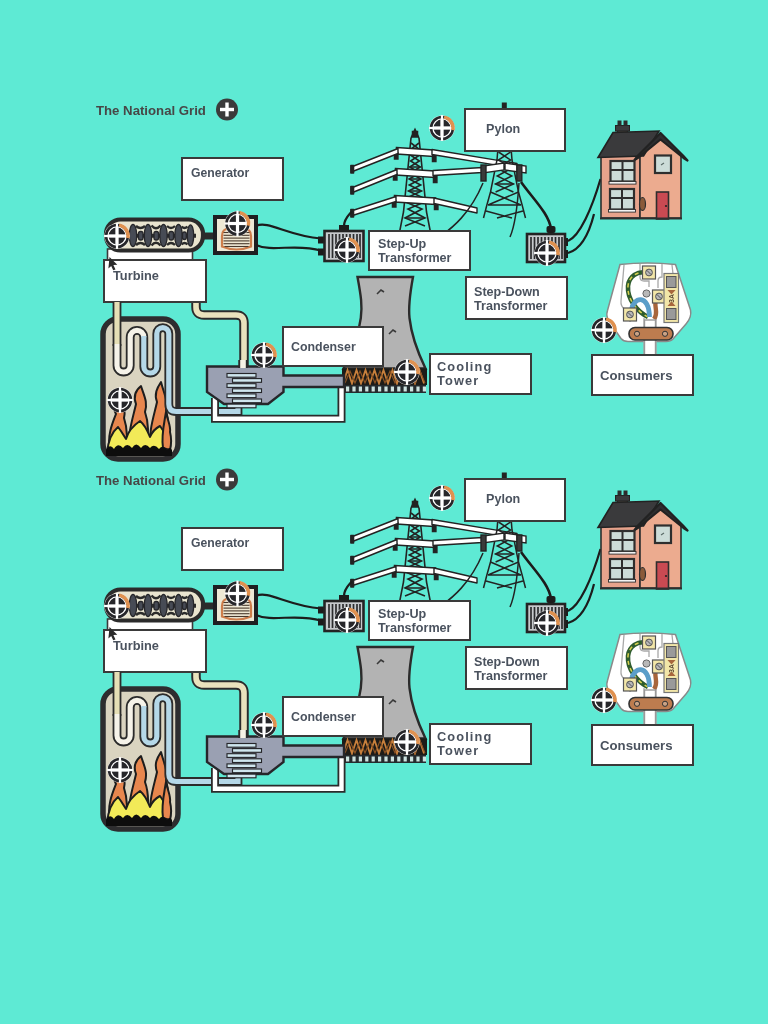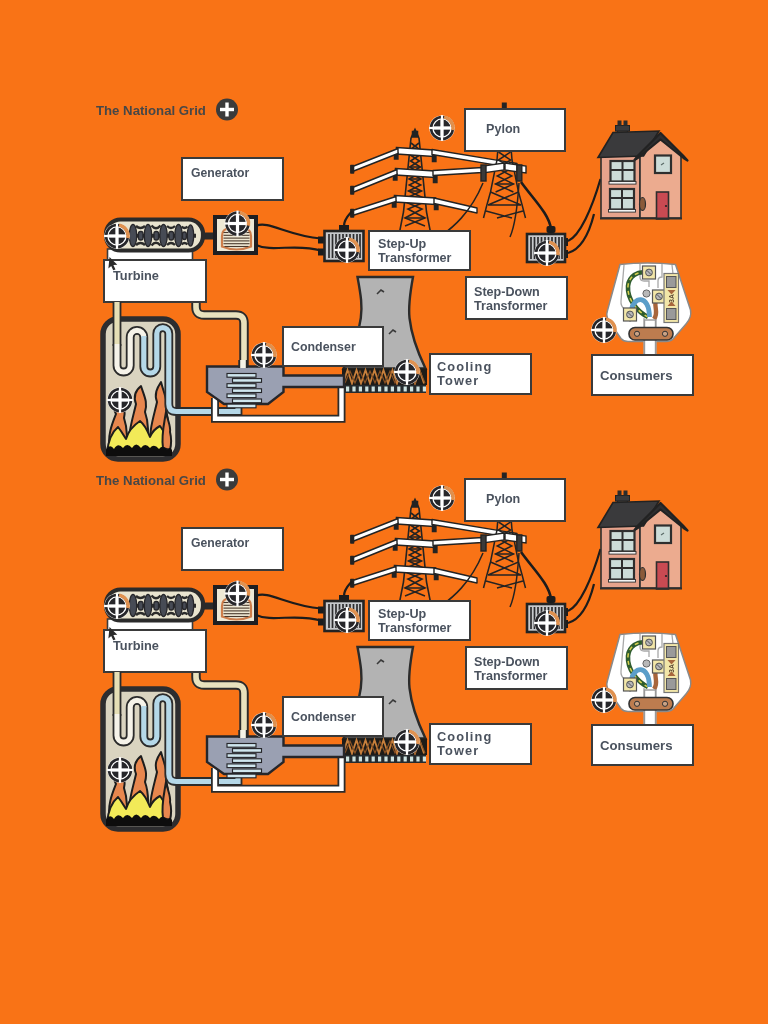--- a/index.html
+++ b/index.html
@@ -1,16 +1,16 @@
 <!DOCTYPE html>
 <html><head>
 <meta charset="utf-8">
 <style>
   html,body{margin:0;padding:0;background:#ffffff;}
-  .page{position:relative;width:768px;height:1024px;background:#f97316;overflow:hidden;}
+  .page{position:relative;width:768px;height:1024px;background:#5eead4;overflow:hidden;}
   text{font-family:"Liberation Sans",sans-serif;}
 </style>
 </head>
 <body>
 <div class="page">
 <svg width="768" height="1024" viewBox="0 0 768 1024" xmlns="http://www.w3.org/2000/svg" xmlns:xlink="http://www.w3.org/1999/xlink">
 <defs>
   <g id="icoA">
     <circle r="12.6" fill="#ffffff"></circle>
     <circle r="11" fill="none" stroke="#26262a" stroke-width="2.6"></circle>

